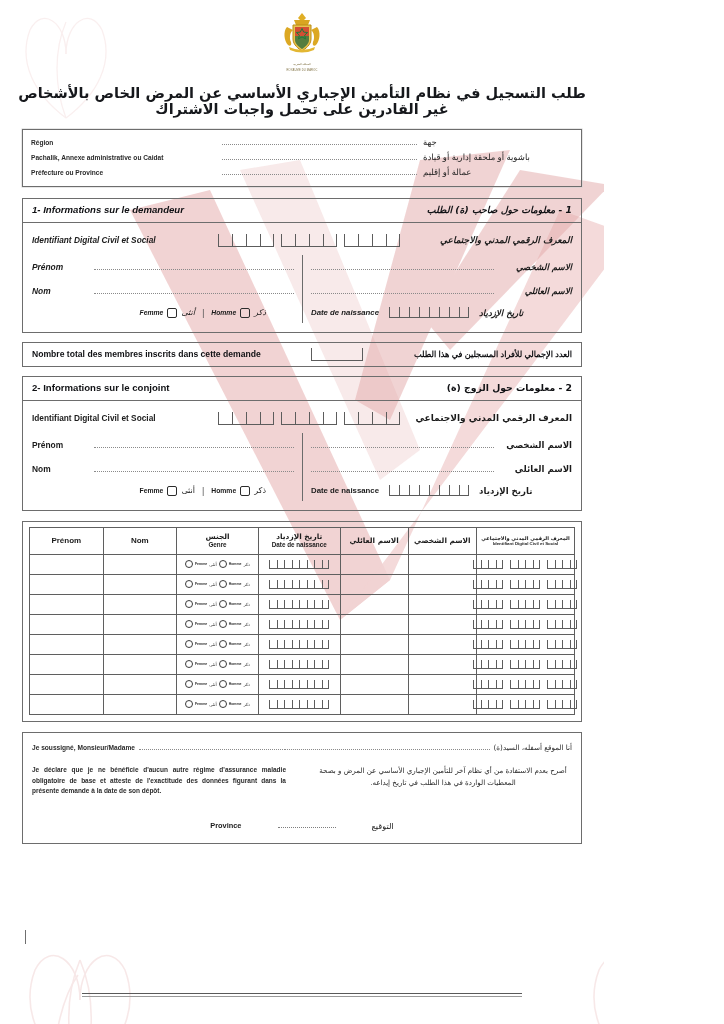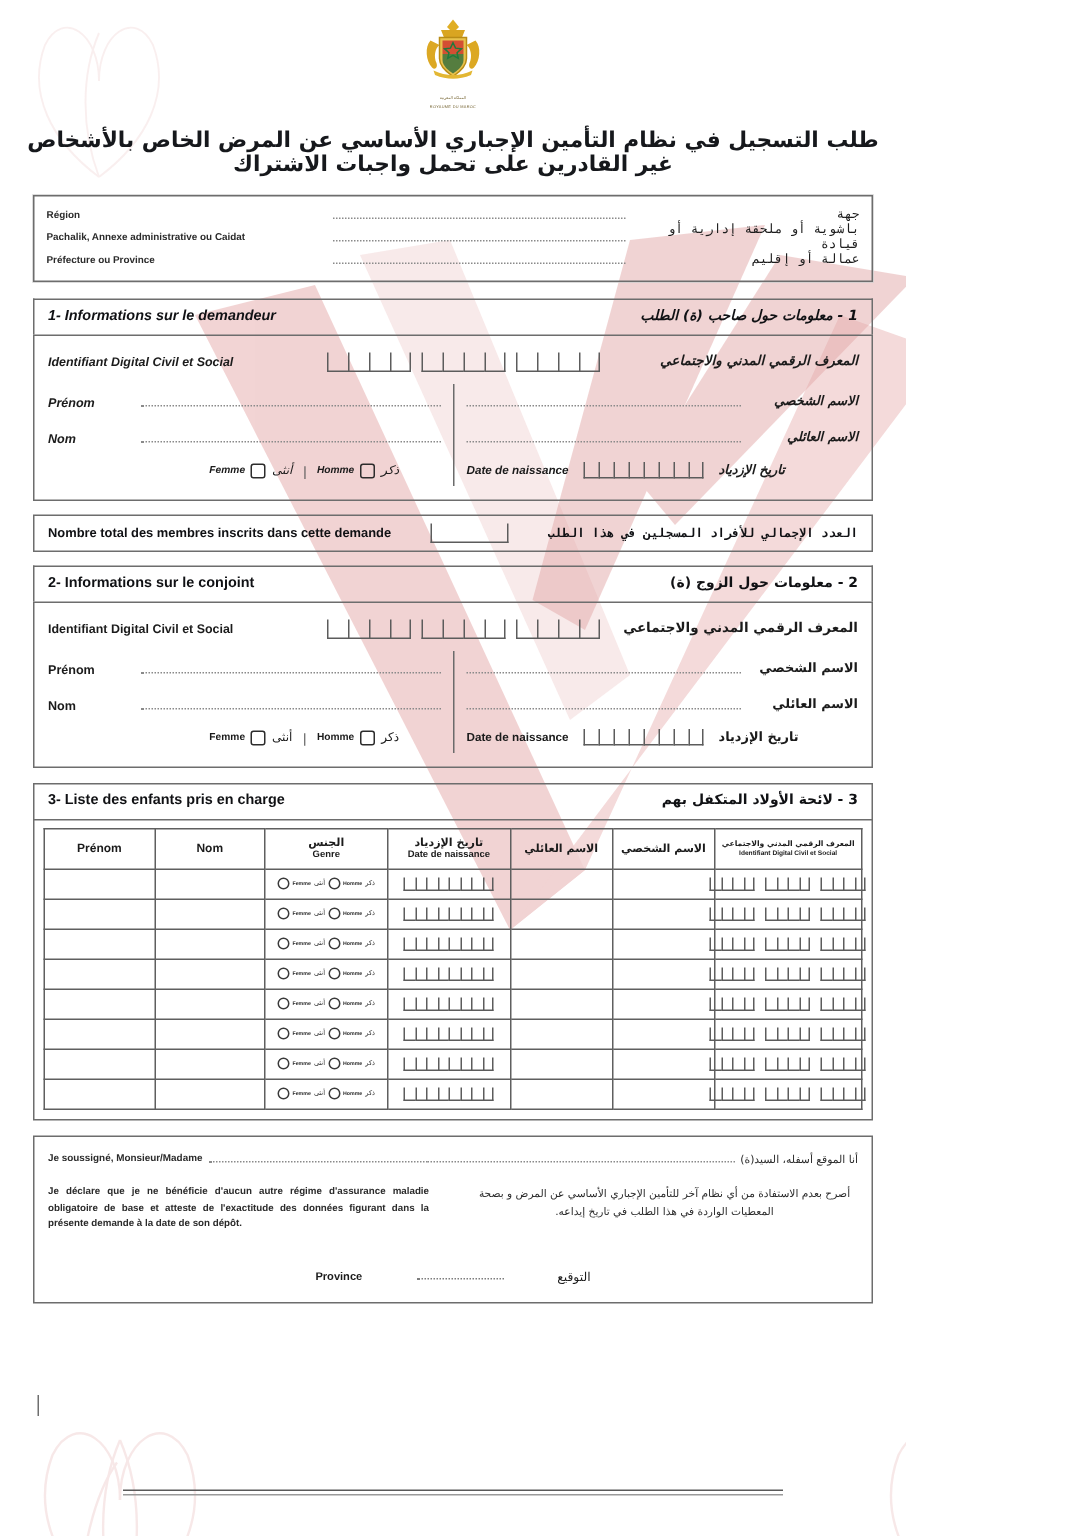--- a/index.html
+++ b/index.html
@@ -36,22 +36,22 @@
   .frame{
     border:1.5px solid #6d6d6d;margin:0 22px;background:transparent;
     box-shadow:0 0 0 0.5px #cfcfcf;
   }
 
   
   .loc-box{margin-top:12px;padding:5px 8px 6px 8px;}
   .loc-row{display:flex;align-items:center;height:15px;direction:ltr;}
   .loc-fr{font-size:6.6px;font-weight:bold;color:#2b2b2b;width:185px;flex:none;}
   .loc-dots{flex:1;border-bottom:1.1px dotted #8a8a8a;margin:0 6px 3px 6px;height:7px;}
-  .loc-ar{font-size:8.5px;direction:rtl;text-align:right;width:150px;flex:none;
-    font-family:Liberation Mono, monospace;color:#1d1d1d;}
+  .loc-ar{font-size:8.5px;direction:rtl;text-align:left;width:150px;flex:none;
+    font-family:Liberation Sans, sans-serif;color:#1d1d1d;}
 
   
   .sec{margin-top:11px;}
   .sec-head{
     display:flex;align-items:center;justify-content:space-between;
     border:1.5px solid #6d6d6d;border-bottom:none;padding:3px 9px 4px 9px;height:16px;
   }
   .sec-fr{font-size:9.6px;font-weight:bold;color:#101114;}
   .sec-ar{font-size:9.3px;font-weight:bold;direction:rtl;
     font-family:"DejaVu Sans",sans-serif;color:#101114;}
@@ -100,21 +100,21 @@
   .dob-ar{font-size:8.6px;font-weight:bold;direction:rtl;margin-left:10px;
     font-family:"DejaVu Sans",sans-serif;color:#1b1b1b;}
 
   
   .total-bar{
     display:flex;align-items:center;justify-content:space-between;
     border:1.5px solid #6d6d6d;margin:9px 22px 0 22px;padding:3px 9px;height:17px;
   }
   .total-fr{font-size:8.6px;font-weight:bold;color:#101114;}
   .total-ar{font-size:8.2px;font-weight:bold;direction:rtl;
-    font-family:Liberation Mono, monospace;color:#101114;}
+    font-family:Liberation Sans, sans-serif;color:#101114;}
   .total-cell{width:52px;height:13px;border-left:1.3px solid #5c5c5c;border-right:1.3px solid #5c5c5c;
     border-bottom:1.3px solid #5c5c5c;box-sizing:border-box;}
 
   
   .tbl{width:100%;border-collapse:collapse;table-layout:fixed;}
   .tbl th,.tbl td{border:1.2px solid #5f5f5f;padding:0;}
   .tbl th{height:26px;vertical-align:middle;}
   .th-ar{font-size:7.4px;font-family:"DejaVu Sans",sans-serif;font-weight:bold;
     display:block;line-height:1.25;color:#1b1b1b;direction:rtl;}
   .th-fr{font-size:6.3px;font-weight:bold;display:block;line-height:1.25;color:#1b1b1b;}
@@ -412,24 +412,20 @@
                   </span>
                 </span>
               <span class="dob-ar">تاريخ الإزدياد</span>
             </div>
           </div>
         </div>
       </div>
     </div>
 
     <div class="sec" style="margin:10px 22px 0 22px;">
-      <div class="sec-head">
-        <span class="sec-fr">3- Liste des enfants pris en charge</span>
-        <span class="sec-ar">3 - لائحة الأولاد المتكفل بهم</span>
-      </div>
       <div class="sec-body" style="padding:5px 6px 6px 6px;">
         <table class="tbl">
           <colgroup>
             <col style="width:13.5%">
               <col style="width:13.5%">
               <col style="width:15%">
             <col style="width:15%">
               <col style="width:12.5%">
               <col style="width:12.5%">
               <col style="width:18%">

